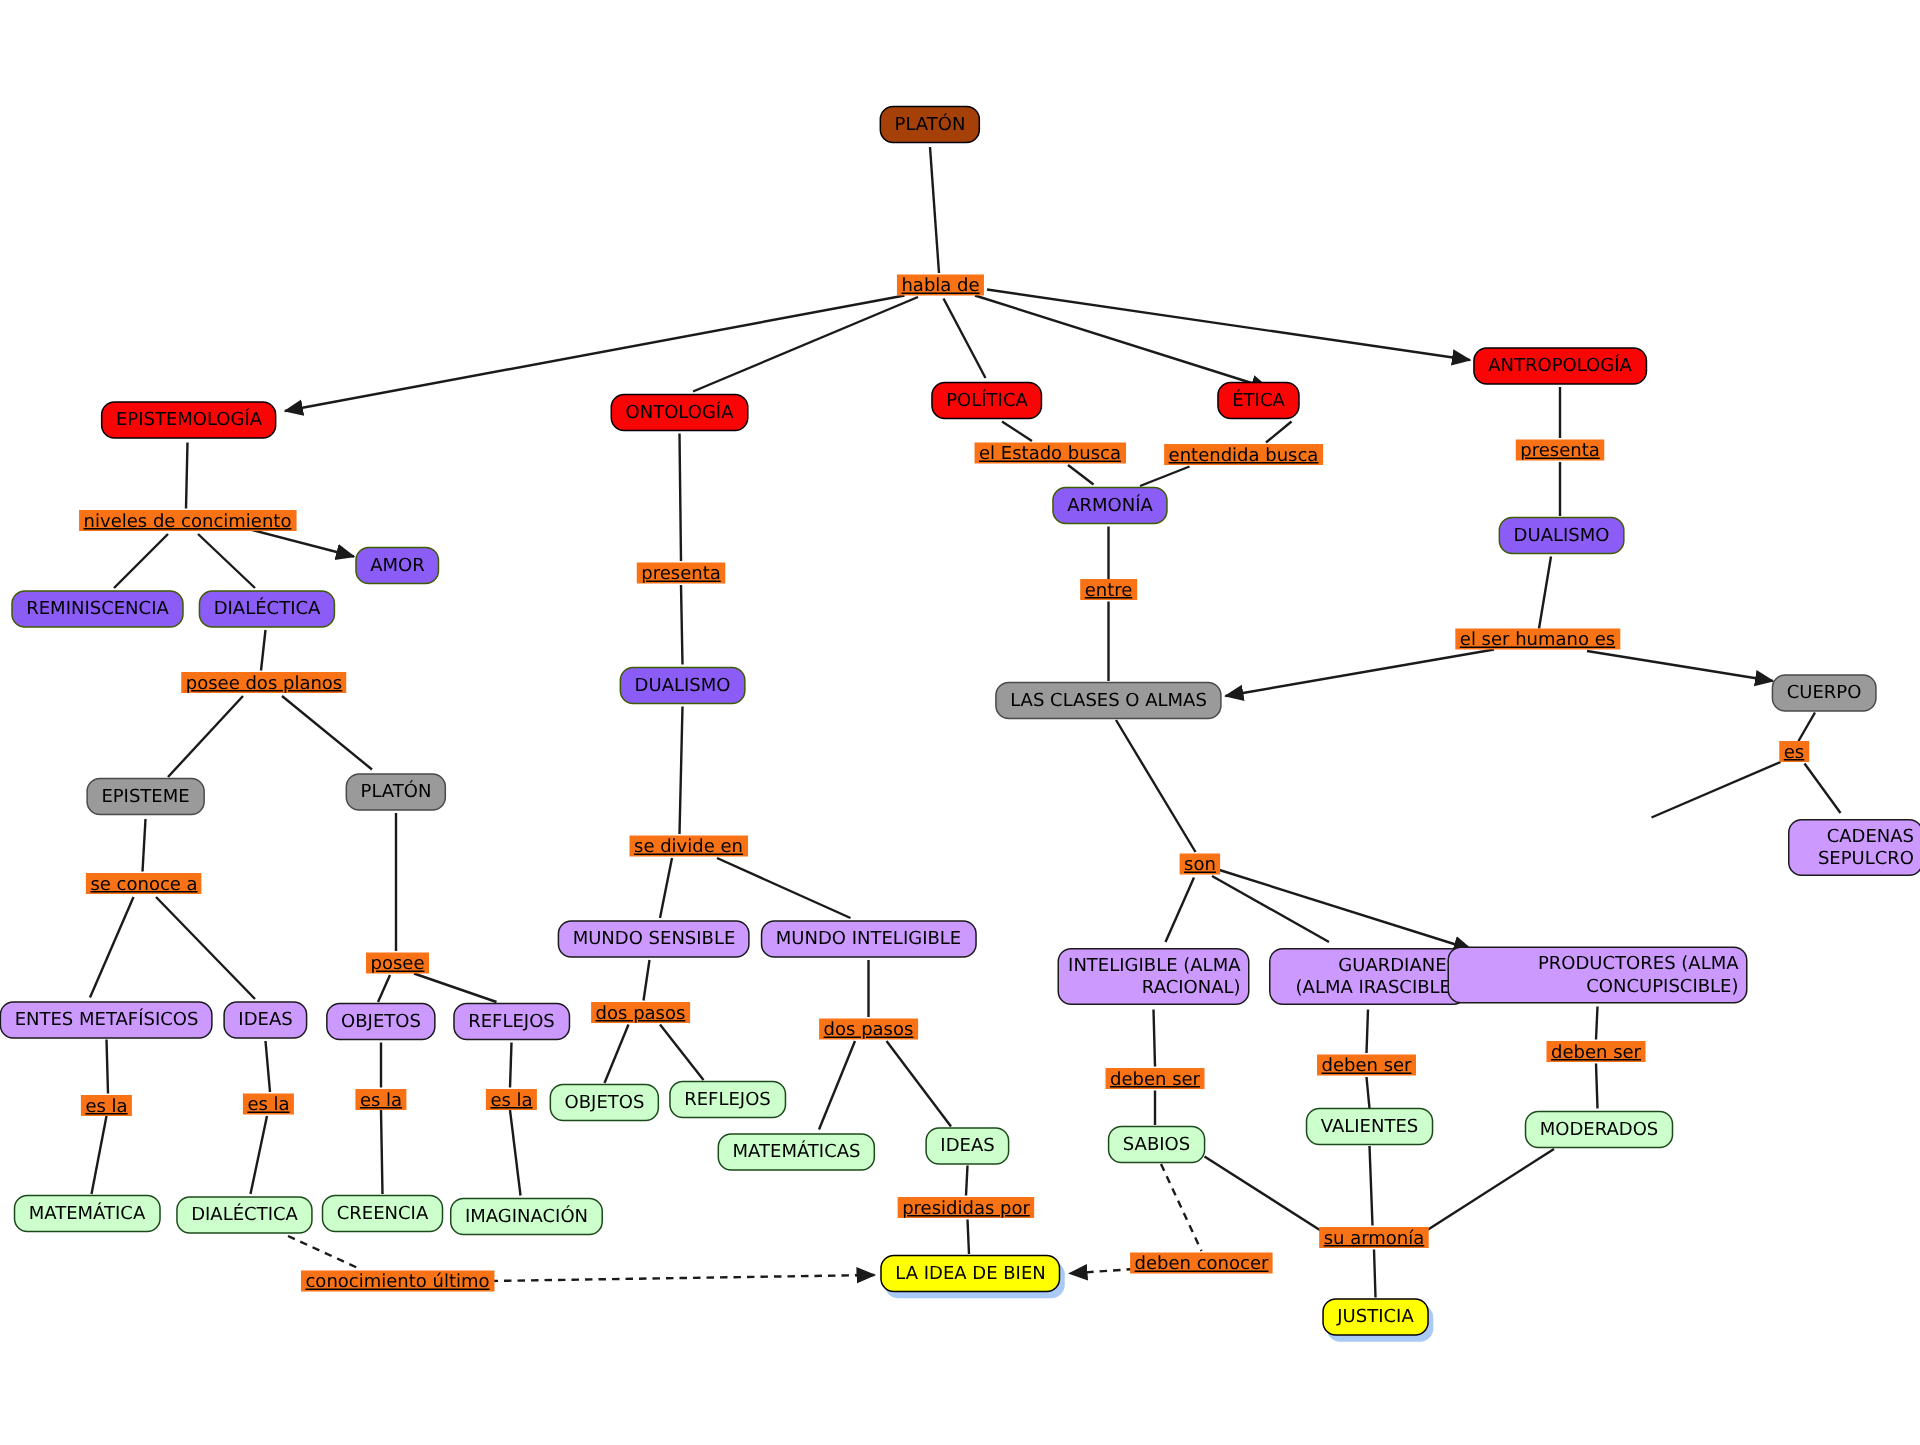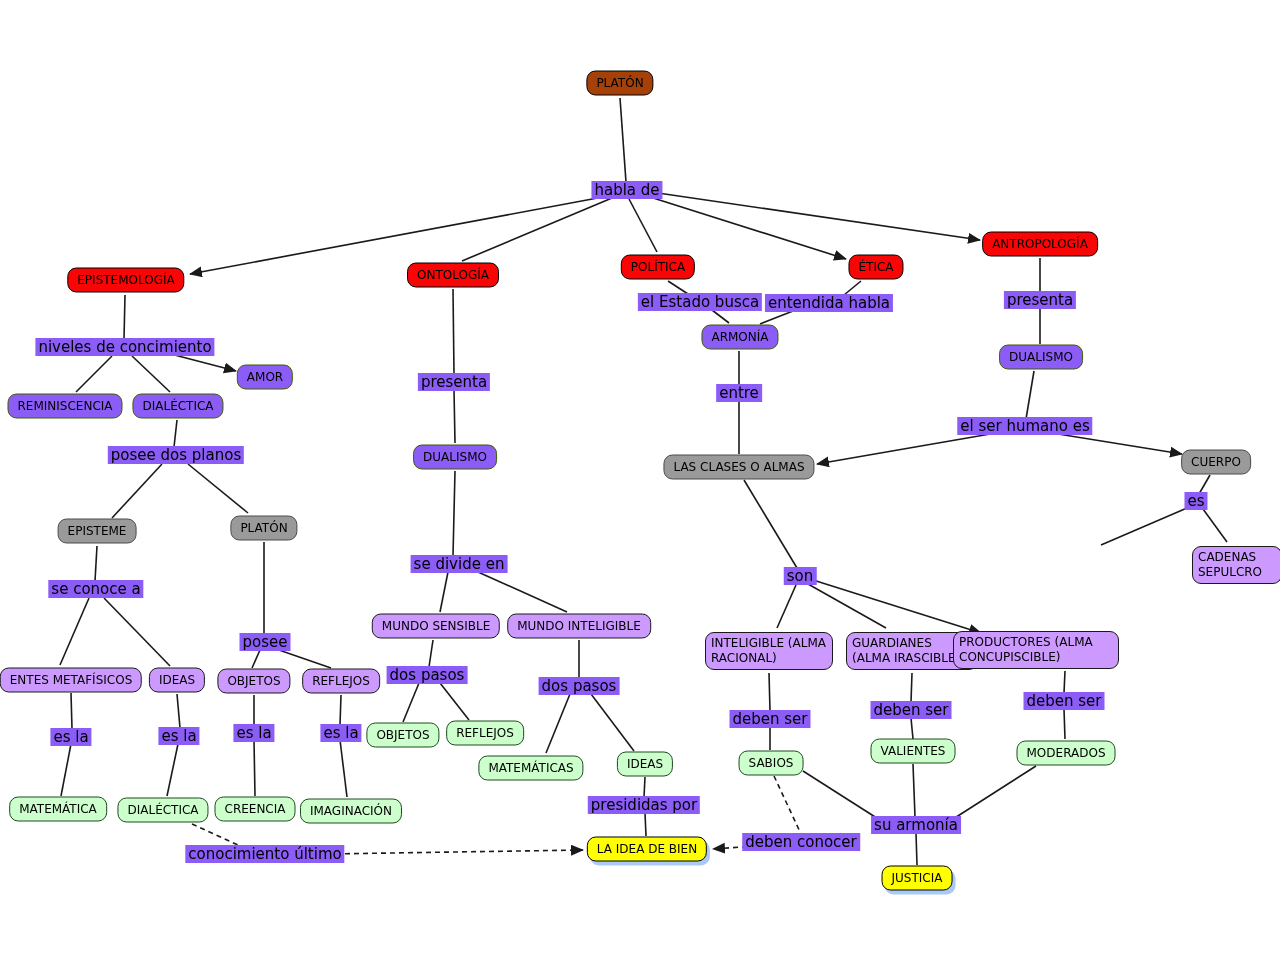--- a/index.html
+++ b/index.html
@@ -15,40 +15,41 @@
   .dashed{stroke-dasharray:5,4;}
   .node{
     position:absolute;
     transform:translate(-50%,-50%);
     padding:4px 9px;
     border:1.7px solid #000;
     border-radius:9px;
     font-size:12px;
     line-height:1.25;
     color:#000;
-    text-align:left;
+    text-align:right;
     white-space:nowrap;
     box-sizing:border-box;
   }
   .node.wrap{white-space:normal;padding:3px 5px;}
   .brown {background:#a54008;}
   .red   {background:#f90505;}
   .olive {background:#8b5cf6;border-color:#3e5c00;}
   .gray  {background:#9a9a9a;border-color:#4a4a4a;}
   .purple{background:#cc99ff;border-color:#1a1a1a;}
   .green {background:#ccffcc;border-color:#1c4a1c;}
   .yellow{background:#ffff00;border-color:#000;box-shadow:3px 4px 0 #a9c9f7;}
   .elabel{
     position:absolute;
     transform:translate(-50%,-50%);
-    background:#8b5cf6;
+    background:#f97316;
     padding:0 3px;
-    font-size:15px;
+    font-size:12px;
     color:#000;
     white-space:nowrap;
+    text-decoration:underline;
   }
 </style>
 </head>
 <body>
 
 <div id="canvas">
 
   <svg id="edges" width="1280" height="963" viewBox="0 0 1280 963" xmlns="http://www.w3.org/2000/svg">
     <defs>
       <marker id="arrow" markerUnits="userSpaceOnUse" markerWidth="14" markerHeight="12" refX="12" refY="5.5" orient="auto">
@@ -146,37 +147,37 @@
   <div class="elabel" style="left:179px;top:736px">es la</div>
   <div class="elabel" style="left:254px;top:733px">es la</div>
   <div class="elabel" style="left:341px;top:733px">es la</div>
   <div class="elabel" style="left:265px;top:854px">conocimiento último</div>
   <div class="elabel" style="left:454px;top:382px">presenta</div>
   <div class="elabel" style="left:459px;top:564px">se divide en</div>
   <div class="elabel" style="left:427px;top:675px">dos pasos</div>
   <div class="elabel" style="left:579px;top:686px">dos pasos</div>
   <div class="elabel" style="left:644px;top:805px">presididas por</div>
   <div class="elabel" style="left:700px;top:302px">el Estado busca</div>
-  <div class="elabel" style="left:829px;top:303px">entendida habla</div>
+  <div class="elabel" style="left:829px;top:303px">entendida busca</div>
   <div class="elabel" style="left:739px;top:393px">entre</div>
   <div class="elabel" style="left:1040px;top:300px">presenta</div>
   <div class="elabel" style="left:1025px;top:426px">el ser humano es</div>
   <div class="elabel" style="left:1196px;top:501px">es</div>
   <div class="elabel" style="left:800px;top:576px">son</div>
   <div class="elabel" style="left:770px;top:719px">deben ser</div>
   <div class="elabel" style="left:911px;top:710px">deben ser</div>
   <div class="elabel" style="left:1064px;top:701px">deben ser</div>
   <div class="elabel" style="left:916px;top:825px">su armonía</div>
   <div class="elabel" style="left:801px;top:842px">deben conocer</div>
 
   <div class="node brown" style="left:620px;top:83px">PLATÓN</div>
   <div class="node red" style="left:126px;top:280px">EPISTEMOLOGÍA</div>
   <div class="node red" style="left:453px;top:275px">ONTOLOGÍA</div>
   <div class="node red" style="left:658px;top:267px">POLÍTICA</div>
-  <div class="node red" style="left:876px;top:267px">ÉTICA</div>
+  <div class="node red" style="left:839px;top:267px">ÉTICA</div>
   <div class="node red" style="left:1040px;top:244px">ANTROPOLOGÍA</div>
   <div class="node olive" style="left:265px;top:377px">AMOR</div>
   <div class="node olive" style="left:65px;top:406px">REMINISCENCIA</div>
   <div class="node olive" style="left:178px;top:406px">DIALÉCTICA</div>
   <div class="node gray" style="left:97px;top:531px">EPISTEME</div>
   <div class="node gray" style="left:264px;top:528px">PLATÓN</div>
   <div class="node purple" style="left:71px;top:680px">ENTES METAFÍSICOS</div>
   <div class="node purple" style="left:177px;top:680px">IDEAS</div>
   <div class="node purple" style="left:254px;top:681px">OBJETOS</div>
   <div class="node purple" style="left:341px;top:681px">REFLEJOS</div>
@@ -192,19 +193,19 @@
   <div class="node green" style="left:531px;top:768px">MATEMÁTICAS</div>
   <div class="node green" style="left:645px;top:764px">IDEAS</div>
   <div class="node yellow" style="left:647px;top:849px">LA IDEA DE BIEN</div>
   <div class="node olive" style="left:740px;top:337px">ARMONÍA</div>
   <div class="node gray" style="left:739px;top:467px">LAS CLASES O ALMAS</div>
   <div class="node olive" style="left:1041px;top:357px">DUALISMO</div>
   <div class="node gray" style="left:1216px;top:462px">CUERPO</div>
   <div class="node purple wrap" style="left:1237px;top:565px;width:90px">CADENAS SEPULCRO</div>
   <div class="node purple wrap" style="left:769px;top:651px;width:128px">INTELIGIBLE (ALMA RACIONAL)</div>
   <div class="node purple wrap" style="left:912px;top:651px;width:132px">GUARDIANES (ALMA IRASCIBLE)</div>
-  <div class="node purple wrap" style="left:1036px;top:650px;width:166px">PRODUCTORES (ALMA CONCUPISCIBLE)</div>
+  <div class="node purple wrap" style="left:1065px;top:650px;width:200px">PRODUCTORES (ALMA CONCUPISCIBLE)</div>
   <div class="node green" style="left:771px;top:763px">SABIOS</div>
   <div class="node green" style="left:913px;top:751px">VALIENTES</div>
   <div class="node green" style="left:1066px;top:753px">MODERADOS</div>
   <div class="node yellow" style="left:917px;top:878px">JUSTICIA</div>
 
 </div>
 
 </body></html>

